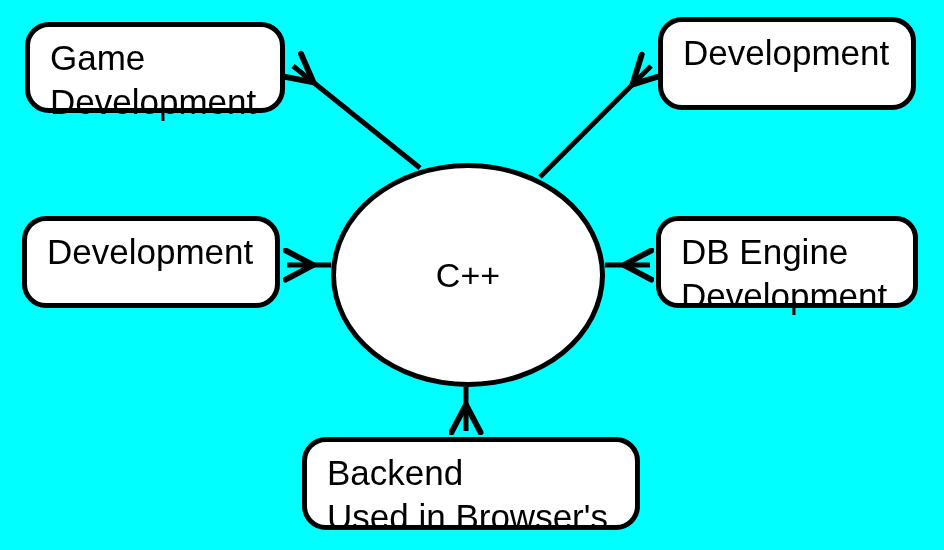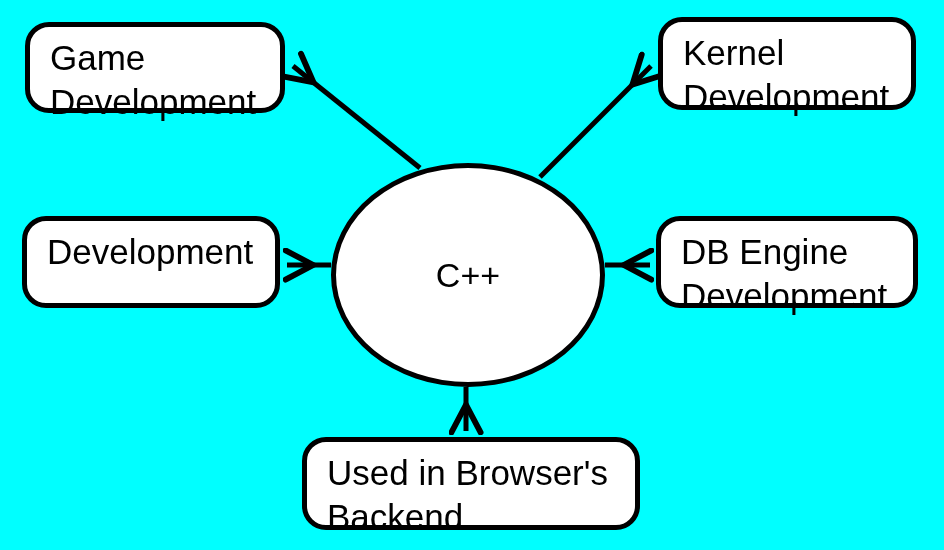--- a/index.html
+++ b/index.html
@@ -36,21 +36,21 @@
     line-height: 44px;
     padding: 9px 8px 12px 20px;
     white-space: nowrap;
   }
   .node-box .line {
     display: block;
   }
   .box-game    { left: 25px;  top: 22px;  width: 260px; height: 91px; }
   .box-kernel  { left: 658px; top: 17px;  width: 258px; height: 93px; }
   .box-gui     { left: 22px;  top: 216px; width: 258px; height: 92px; }
-  .box-db      { left: 656px; top: 216px; width: 262px; height: 92px; }
+  .box-db      { left: 656px; top: 216px; width: 262px; height: 92px; border-radius: 22px; }
   .box-browser { left: 302px; top: 437px; width: 338px; height: 93px; }
   .center-ellipse {
     position: absolute;
     box-sizing: border-box;
     left: 331px;
     top: 163px;
     width: 274px;
     height: 224px;
     background: #ffffff;
     border: 5px solid #000000;
@@ -82,35 +82,34 @@
     <line x1="605" y1="265" x2="650" y2="265" stroke="#000000" stroke-width="5" marker-end="url(#openArrow)"></line>
     <line x1="466" y1="387" x2="466" y2="431" stroke="#000000" stroke-width="5" marker-end="url(#openArrow)"></line>
   </svg>
 
   <div class="node-box box-game">
     <span class="line">Game</span>
     <span class="line">Development</span>
   </div>
 
   <div class="node-box box-kernel">
-    <span class="line">Kernel</span>
     <span class="line">Development</span>
   </div>
 
   <div class="node-box box-gui">
     <span class="line">Development</span>
   </div>
 
   <div class="node-box box-db">
     <span class="line">DB Engine</span>
     <span class="line">Development</span>
   </div>
 
   <div class="node-box box-browser">
+    <span class="line">Backend</span>
     <span class="line">Used in Browser's</span>
-    <span class="line">Backend</span>
   </div>
 
   <div class="center-ellipse">
     <span class="line">C++</span>
   </div>
 
 </div>
 
 </body></html>

